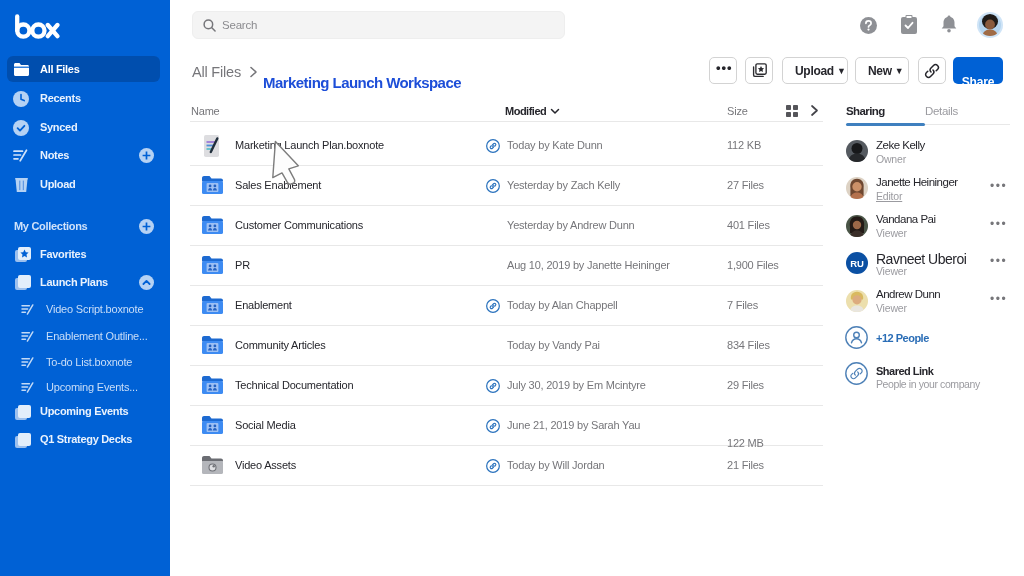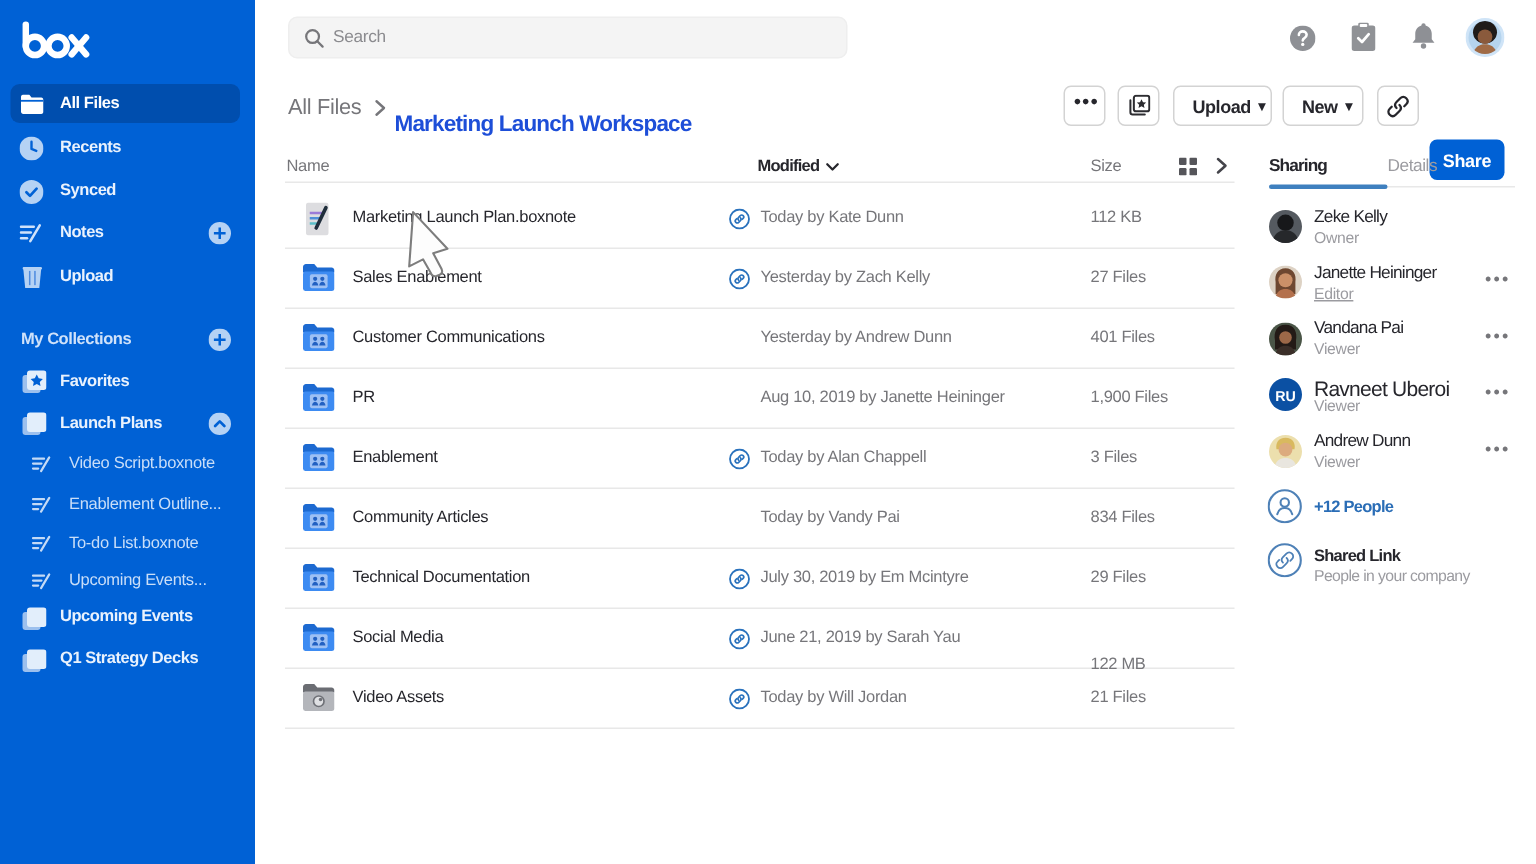--- a/index.html
+++ b/index.html
@@ -200,21 +200,21 @@
 </svg>
 <div class="abs" style="left:782px; top:57px; width:66px; height:27px; background:#fff; border:1px solid #d3d3d3; border-radius:5px; font-size:12px; letter-spacing:-0.3px; font-weight:bold; color:#26262c; text-align:left; padding:6px 0 0 12px;">Upload <span style="font-size:9px; position:relative; top:-1px;">▼</span></div>
 <div class="abs" style="left:855px; top:57px; width:54px; height:27px; background:#fff; border:1px solid #d3d3d3; border-radius:5px; font-size:12px; letter-spacing:-0.3px; font-weight:bold; color:#26262c; padding:6px 0 0 12px;">New <span style="font-size:9px; position:relative; top:-1px;">▼</span></div>
 <div class="abs" style="left:918px; top:57px; width:28px; height:27px; background:#fff; border:1px solid #d3d3d3; border-radius:5px;"></div>
 <svg class="abs" style="left:924px; top:63px;" width="16" height="16" viewBox="0 0 16 16">
   <g stroke="#26262c" stroke-width="1.5" fill="none" stroke-linecap="round">
     <path d="M7 9 C5.8 7.8 5.8 6.2 7 5 L9.5 2.5 C10.7 1.3 12.3 1.3 13.5 2.5 C14.7 3.7 14.7 5.3 13.5 6.5 L12.2 7.8"></path>
     <path d="M9 7 C10.2 8.2 10.2 9.8 9 11 L6.5 13.5 C5.3 14.7 3.7 14.7 2.5 13.5 C1.3 12.3 1.3 10.7 2.5 9.5 L3.8 8.2"></path>
   </g>
 </svg>
-<div class="abs" style="left:953px; top:57px; width:50px; height:27px; background:#0061d5; border-radius:5px; font-size:12px; letter-spacing:-0.2px; font-weight:bold; color:#fff; text-align:center; padding-top:7px;margin-top:36px;">Share</div>
+<div class="abs" style="left:953px; top:57px; width:50px; height:27px; background:#0061d5; border-radius:5px; font-size:12px; letter-spacing:-0.2px; font-weight:bold; color:#fff; text-align:center; padding-top:18px;">Share</div>
 
 <div class="abs gtxt" style="left:191px; top:104px;">Name</div>
 <div class="abs" style="left:505px; top:104.5px; font-size:11px; letter-spacing:-0.5px; font-weight:bold; color:#26262c;">Modified</div>
 <svg class="abs" style="left:550px; top:108px;" width="10" height="7" viewBox="0 0 10 7">
   <path d="M1.5 1.5 L5 5 L8.5 1.5" stroke="#26262c" stroke-width="1.5" fill="none" stroke-linecap="round" stroke-linejoin="round"></path>
 </svg>
 <div class="abs gtxt" style="left:727px; top:104px;">Size</div>
 <svg class="abs" style="left:786px; top:105px;" width="12" height="12" viewBox="0 0 12 12">
   <g fill="#55555a">
     <rect x="0" y="0" width="5" height="5" rx="0.8"></rect>
@@ -320,21 +320,21 @@
 </svg></div>
     <div class="abs ntxt" style="left:235px; top:298px;">Enablement</div>
     <div class="abs" style="left:486px; top:299px;"><svg width="14" height="14" viewBox="0 0 23 23">
   <circle cx="11.5" cy="11.5" r="10.4" fill="none" stroke="#2a72bd" stroke-width="2"></circle>
   <g stroke="#2a72bd" stroke-width="1.8" fill="none" stroke-linecap="round">
     <path d="M10.5 12.8 C9.6 11.9 9.6 10.6 10.5 9.7 L12.4 7.8 C13.3 6.9 14.6 6.9 15.5 7.8 C16.4 8.7 16.4 10 15.5 10.9 L14.6 11.8"></path>
     <path d="M12.5 10.2 C13.4 11.1 13.4 12.4 12.5 13.3 L10.6 15.2 C9.7 16.1 8.4 16.1 7.5 15.2 C6.6 14.3 6.6 13 7.5 12.1 L8.4 11.2"></path>
   </g>
 </svg></div>
     <div class="abs gtxt" style="left:507px; top:298px;">Today by Alan Chappell</div>
-    <div class="abs gtxt" style="left:727px; top:298px;">3 Files</div>
+    <div class="abs gtxt" style="left:727px; top:298px;">7 Files</div>
     <div class="abs" style="left:202px; top:336px;"><svg width="21" height="18" viewBox="0 0 21 18">
   <path fill="#1d6ad1" d="M0 2 C0 0.9 0.9 0 2 0 L7.5 0 L9.5 2.4 L19 2.4 C20.1 2.4 21 3.3 21 4.4 L21 5.6 L0 5.6 Z"></path>
   <rect fill="#3d8bf2" x="0" y="5" width="21" height="13" rx="1.6"></rect>
   <rect fill="#9dc0f4" x="4.6" y="6.9" width="11.8" height="9.2" rx="1.2"></rect>
   <g fill="#2361c2">
     <circle cx="8.1" cy="9.9" r="1.4"></circle>
           <circle cx="12.9" cy="9.9" r="1.4"></circle>
     <path d="M6 14.4 C6.3 12.7 7.1 11.9 8.1 11.9 C9.1 11.9 9.9 12.7 10.2 14.4 Z"></path>
     <path d="M10.8 14.4 C11.1 12.7 11.9 11.9 12.9 11.9 C13.9 11.9 14.7 12.7 15 14.4 Z"></path>
   </g>

